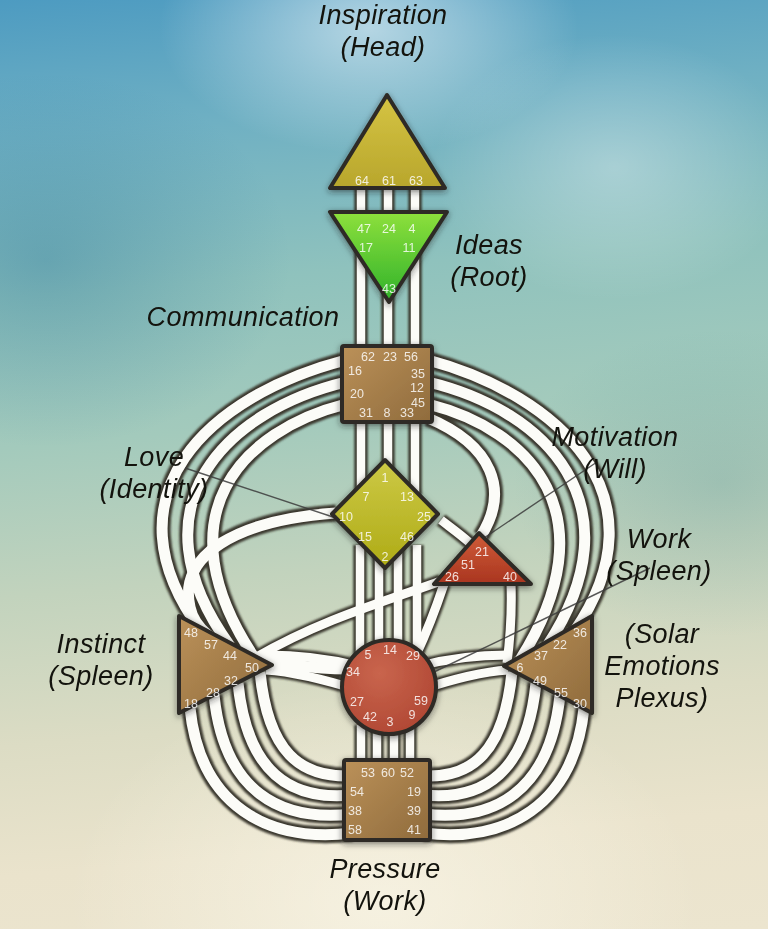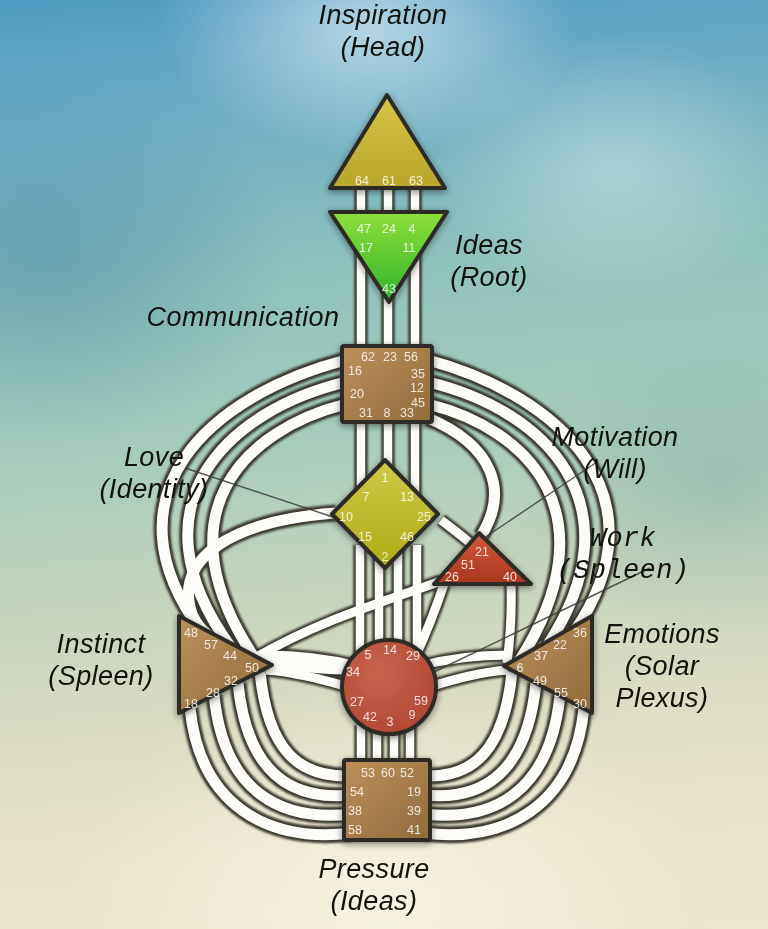--- a/index.html
+++ b/index.html
@@ -301,29 +301,29 @@
   <span>Communication</span>
 </div>
 <div class="lbl" style="left:154px;top:442px;">
   <span>Love</span>
   <span>(Identity)</span>
 </div>
 <div class="lbl" style="left:615px;top:422px;">
   <span>Motivation</span>
   <span>(Will)</span>
 </div>
-<div class="lbl" style="left:623px;top:524px;font-family:Liberation Mono, monospace;">
+<div class="lbl" style="left:659px;top:524px;">
   <span>Work</span>
   <span>(Spleen)</span>
 </div>
 <div class="lbl" style="left:101px;top:629px;">
   <span>Instinct</span>
   <span>(Spleen)</span>
 </div>
 <div class="lbl" style="left:662px;top:619px;">
+  <span>(Solar</span>
   <span>Emotions</span>
-  <span>(Solar</span>
   <span>Plexus)</span>
 </div>
-<div class="lbl" style="left:374px;top:854px;">
+<div class="lbl" style="left:385px;top:854px;">
   <span>Pressure</span>
-  <span>(Ideas)</span>
+  <span>(Work)</span>
 </div>
 
 </body></html>

